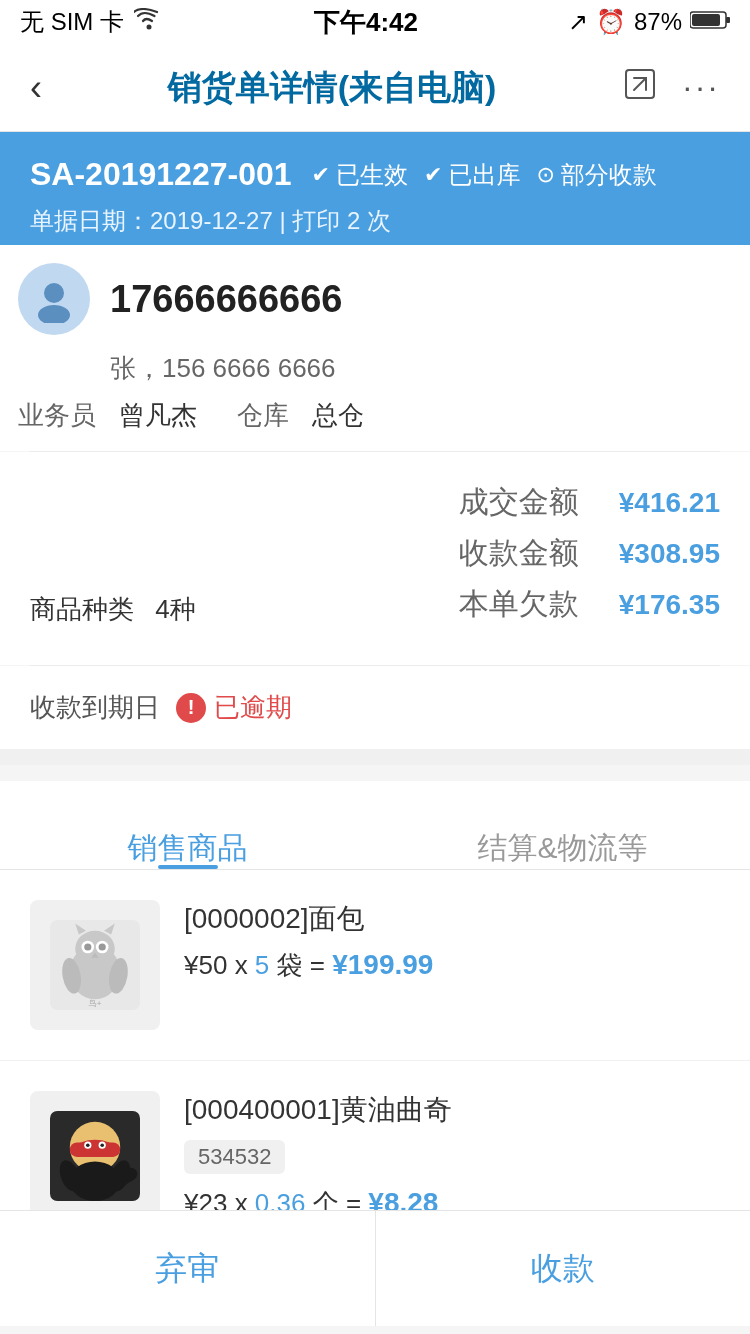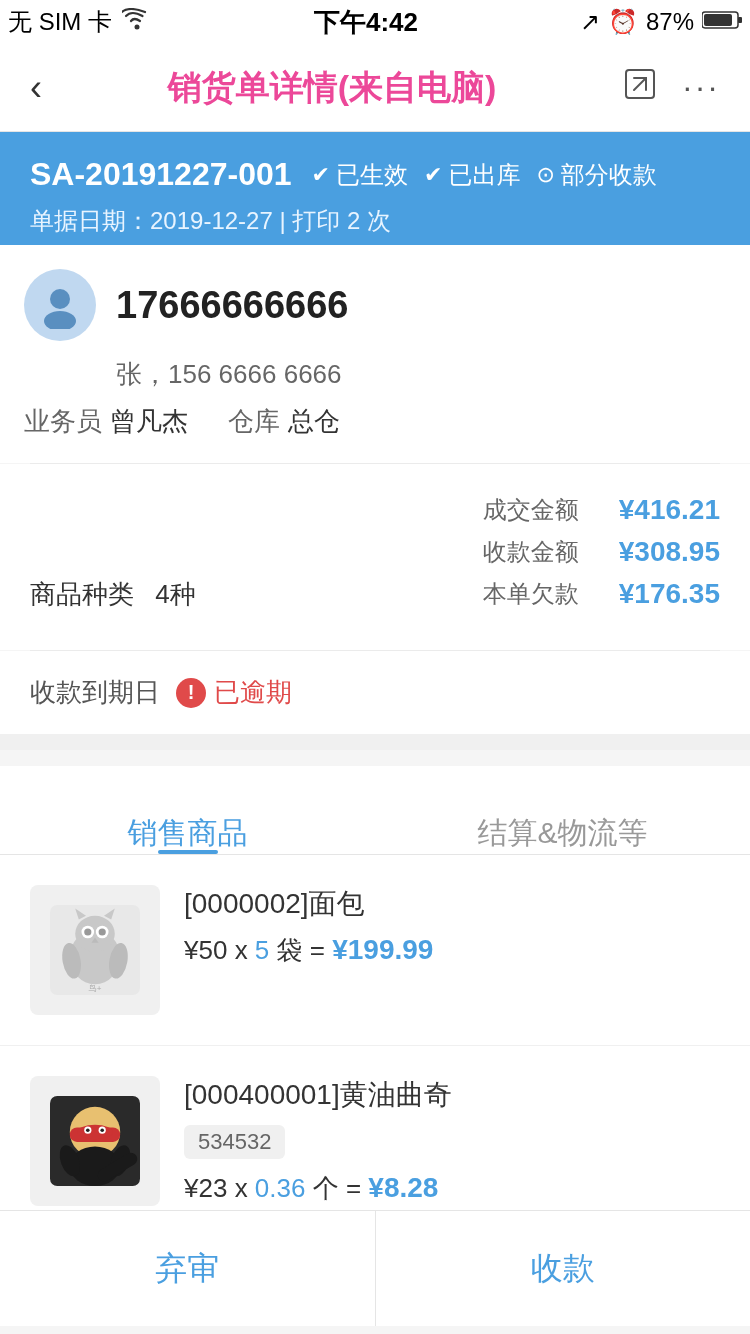--- a/index.html
+++ b/index.html
@@ -13,40 +13,40 @@
       font-size: 28px;
     }
 
     
     .status-bar {
       background: #fff;
       height: 44px;
       display: flex;
       align-items: center;
       justify-content: space-between;
-      padding: 0 8px;
+      padding: 0 20px;
       font-size: 24px;
       font-weight: 500;
     }
     .status-left { display: flex; align-items: center; gap: 10px; }
     .status-center { font-size: 26px; font-weight: 600; }
     .status-right { display: flex; align-items: center; gap: 8px; font-size: 24px; }
 
     
     .nav-bar {
       background: #fff;
       height: 88px;
       display: flex;
       align-items: center;
       justify-content: space-between;
       padding: 0 30px;
       border-bottom: 1px solid #e5e5e5;
     }
     .nav-back { font-size: 36px; color: #333; }
-    .nav-title { font-size: 34px; font-weight: 600; color: #ec4899; }
+    .nav-title { font-size: 34px; font-weight: 600; color: #0369a1; }
     .nav-actions { display: flex; align-items: center; gap: 24px; }
     .nav-action-icon { font-size: 32px; color: #555; }
 
     
     .order-header {
       background: #4A9FE0;
       padding: 24px 30px 8px;
     }
     .order-header-top {
       display: flex;
@@ -73,21 +73,21 @@
     }
     .badge-icon { font-size: 22px; }
     .order-meta {
       font-size: 24px;
       color: #e8f4ff;
     }
 
     
     .customer-section {
       background: #fff;
-      padding: 24px;
+      padding: 18px;
       margin-top: 0;
     }
     .customer-top {
       display: flex;
       align-items: center;
       gap: 20px;
       margin-bottom: 16px;
     }
     .customer-avatar {
       width: 72px;
@@ -114,21 +114,21 @@
     .customer-info-row {
       display: flex;
       align-items: center;
       gap: 40px;
       padding-left: 0;
       margin-top: 4px;
     }
     .info-item {
       display: flex;
       align-items: center;
-      gap: 8px;
+      gap: 23px;
       font-size: 26px;
       color: #333;
     }
     .info-label { color: #666; }
 
     
     .divider {
       height: 16px;
       background: #f0f0f0;
     }
@@ -154,21 +154,21 @@
     }
     .summary-item span { color: #333; font-weight: 500; }
     .summary-right {}
     .summary-row {
       display: flex;
       justify-content: space-between;
       align-items: center;
       margin-bottom: 10px;
       gap: 40px;
     }
-    .summary-row-label { font-size: 24px; color: #666; }
+    .summary-row-label { font-size: 30px; color: #666; }
     .summary-row-value { font-size: 28px; color: #4A9FE0; font-weight: 600; }
 
     
     .due-section {
       background: #fff;
       padding: 24px 30px;
       display: flex;
       align-items: center;
       gap: 16px;
       font-size: 26px;

